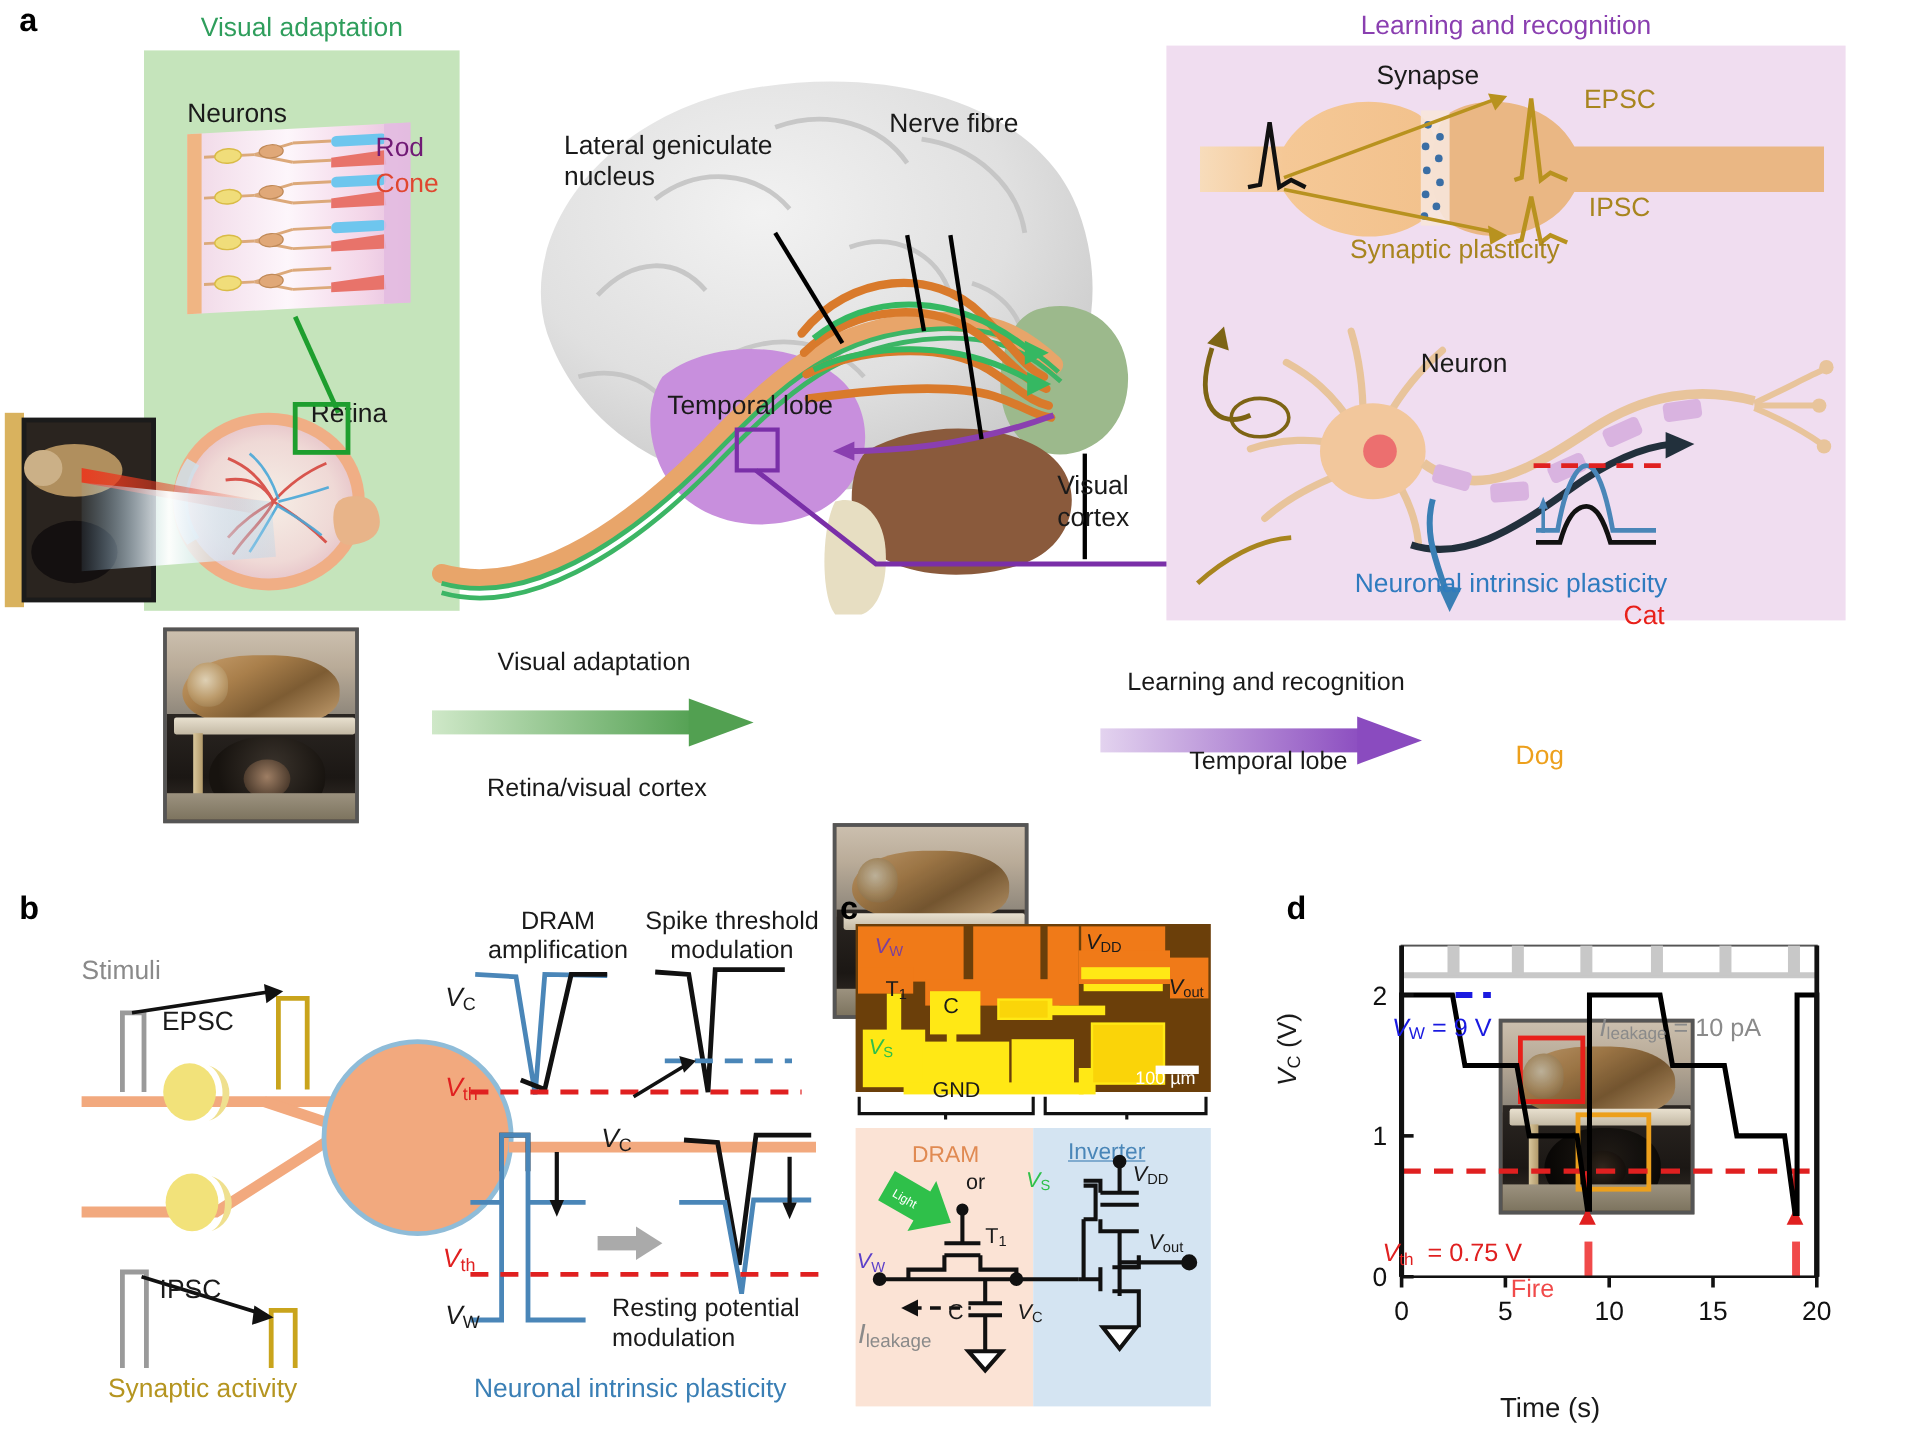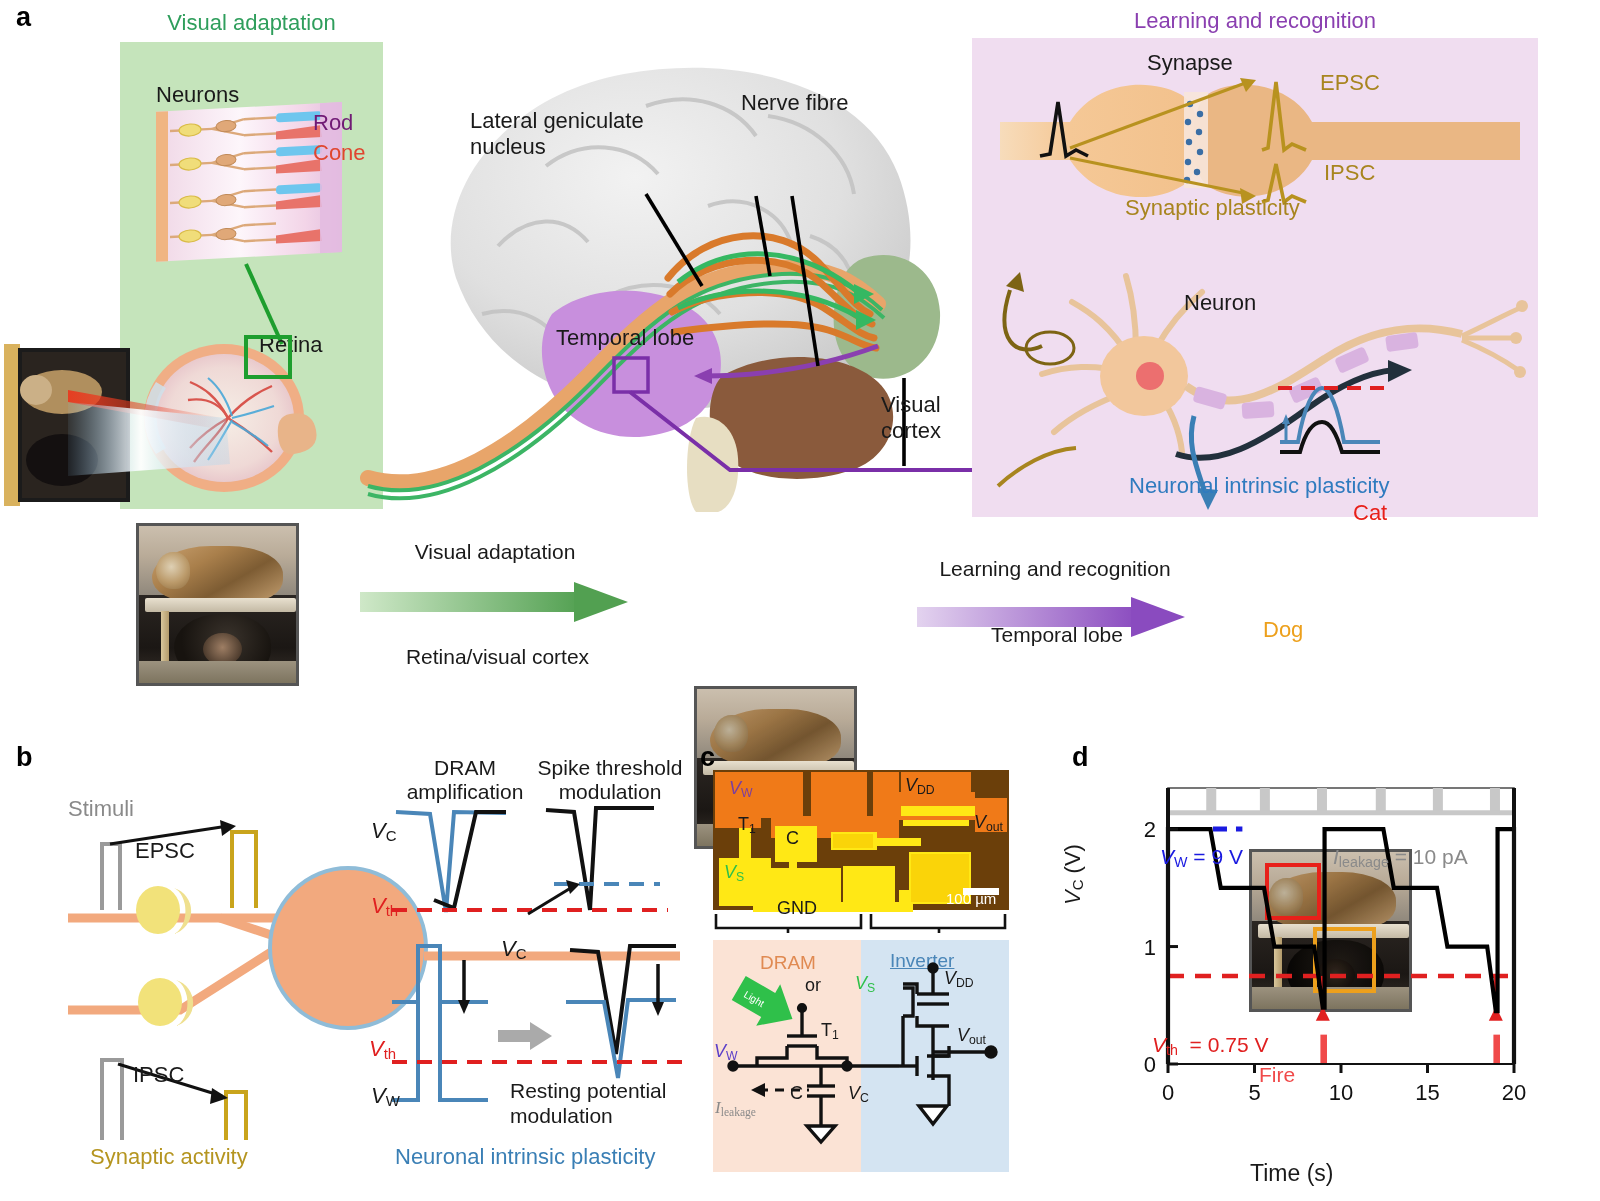--- a/index.html
+++ b/index.html
@@ -610,21 +610,21 @@
     <path d="M220 112 H278"></path>
   </g>
 </svg>
 
 <div class="abs lbl-sm" style="left:805px;top:975px;">or</div>
 <div class="abs lbl-sm" style="left:855px;top:973px;color:#2fc04a;"><i>V</i><sub>S</sub></div>
 <div class="abs lbl-sm" style="left:821px;top:1020px;"><span>T</span><sub>1</sub></div>
 <div class="abs lbl-sm" style="left:714px;top:1041px;color:#5b3fc9;"><i>V</i><sub>W</sub></div>
 <div class="abs lbl-sm" style="left:790px;top:1083px;">C</div>
 <div class="abs lbl-sm" style="left:848px;top:1083px;"><i>V</i><sub>C</sub></div>
-<div class="abs" style="left:715px;top:1098px;color:#8a8a8a;font-size:17px;font-family:Liberation Serif, serif;"><i>I</i><sub>leakage</sub></div>
+<div class="abs" style="left:715px;top:1098px;color:#8a8a8a;font-size:23px;"><i>I</i><sub>leakage</sub></div>
 <div class="abs lbl-sm" style="left:944px;top:968px;"><i>V</i><sub>DD</sub></div>
 <div class="abs lbl-sm" style="left:957px;top:1025px;"><i>V</i><sub>out</sub></div>
 
 <div class="abs panel-letter" style="left:1072px;top:742px;">d</div>
 
 <svg class="abs" id="chart-svg" style="left:1110px;top:780px;" width="420" height="330">
     <rect x="58" y="8" width="346" height="276" fill="none" stroke="#555" stroke-width="1.6"></rect>
     <line x1="58" y1="32.66382978723405" x2="404" y2="32.66382978723405" stroke="#c8c8c8" stroke-width="5"></line>
     <rect x="96.25" y="8" width="10" height="24.66382978723405" fill="#c8c8c8"></rect>
     <rect x="149.88" y="8" width="10" height="24.66382978723405" fill="#c8c8c8"></rect>

